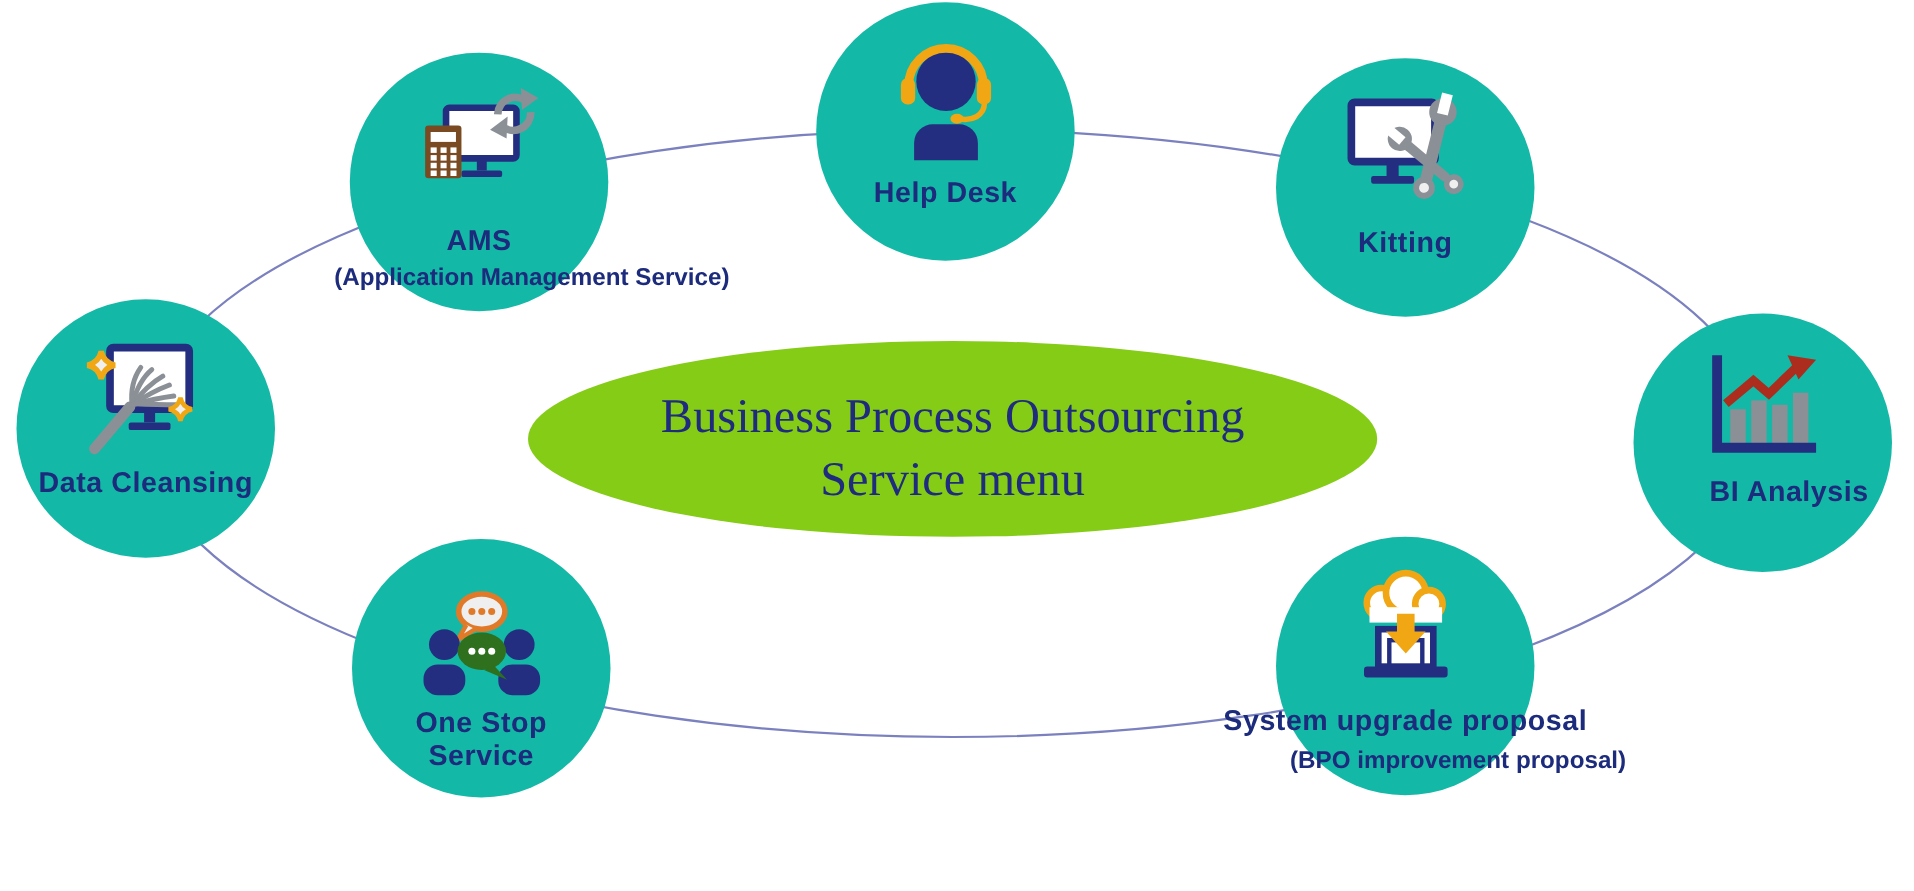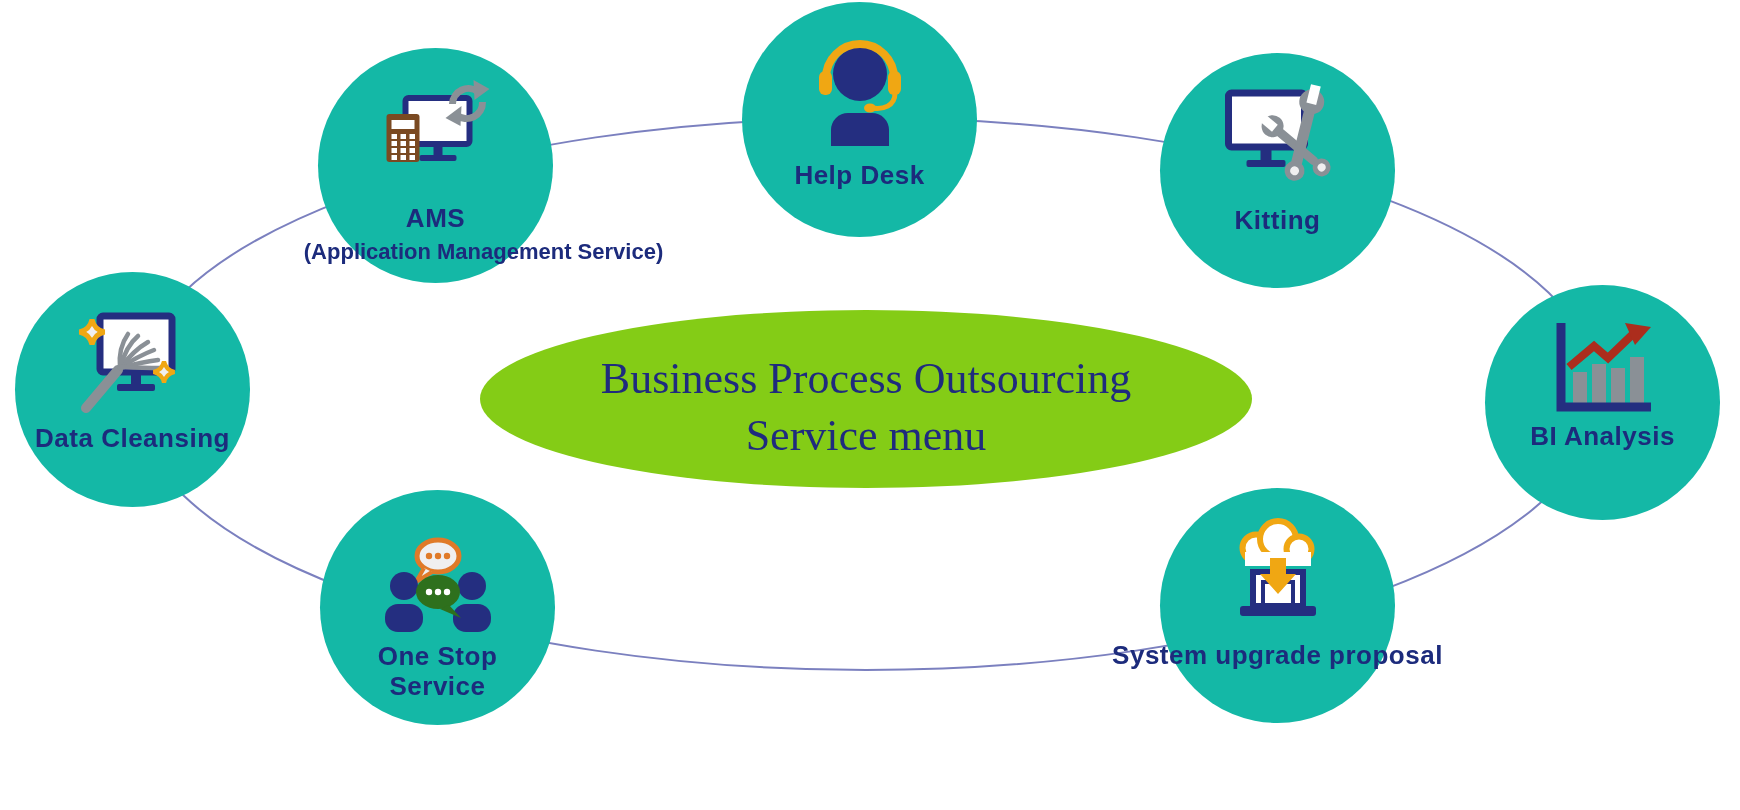--- a/index.html
+++ b/index.html
@@ -149,35 +149,36 @@
   <div class="node" style="left:1485px;top:285px;">
     <svg class="icon" style="top:32px;" width="112" height="104" viewBox="0 0 112 104">
       <rect x="26" y="55" width="14" height="32" fill="#8a9096"></rect>
       <rect x="45" y="47" width="14" height="40" fill="#8a9096"></rect>
       <rect x="64" y="51" width="14" height="36" fill="#8a9096"></rect>
       <rect x="83" y="40" width="14" height="47" fill="#8a9096"></rect>
       <path d="M14,6 V90 H104" stroke="#242e80" stroke-width="9" fill="none"></path>
       <path d="M22,50 L47,29 L61,41 L86,17" stroke="#ac2d1d" stroke-width="8" fill="none"></path>
       <polygon points="78,6 104,10 88,28" fill="#ac2d1d"></polygon>
     </svg>
-    <div class="label" style="top:136px;">BI Analysis</div>
+    <div class="label" style="top:146px;margin-left:24px;">BI Analysis</div>
   </div>
 
   <div class="node" style="left:1160px;top:488px;">
     <svg class="icon" style="top:24px;" width="110" height="112" viewBox="0 0 110 112">
       <rect x="30" y="60" width="50" height="34" fill="#ffffff" stroke="#242e80" stroke-width="6"></rect>
       <rect x="40" y="70" width="30" height="24" fill="none" stroke="#242e80" stroke-width="4"></rect>
       <rect x="17" y="94" width="76" height="10" rx="3" fill="#242e80"></rect>
       <circle cx="33" cy="36" r="13.5" fill="#ffffff" stroke="#f0a713" stroke-width="6"></circle>
       <circle cx="55" cy="27" r="18" fill="#ffffff" stroke="#f0a713" stroke-width="6"></circle>
       <circle cx="76" cy="37" r="12.5" fill="#ffffff" stroke="#f0a713" stroke-width="6"></circle>
       <rect x="22" y="40" width="66" height="14" fill="#ffffff"></rect>
       <polygon points="47,46 63,46 63,62 73,62 55,82 37,62 47,62" fill="#f0a713"></polygon>
     </svg>
     <div class="label" style="top:152px;">System upgrade proposal</div>
+    <div class="sublabel" style="top:190px;">(BPO improvement proposal)</div>
   </div>
 
 
   <div class="node" style="left:320px;top:490px;">
     <svg class="icon" style="top:44px;" width="110" height="100" viewBox="0 0 110 100">
       <ellipse cx="55" cy="22" rx="21" ry="16" fill="#f0eff0" stroke="#e07a28" stroke-width="5"></ellipse>
       <path d="M41,34 L33,48 L49,38" fill="#f0eff0" stroke="#e07a28" stroke-width="4" stroke-linejoin="round"></path>
       <circle cx="46" cy="22" r="3.2" fill="#e07a28"></circle>
       <circle cx="55" cy="22" r="3.2" fill="#e07a28"></circle>
       <circle cx="64" cy="22" r="3.2" fill="#e07a28"></circle>

